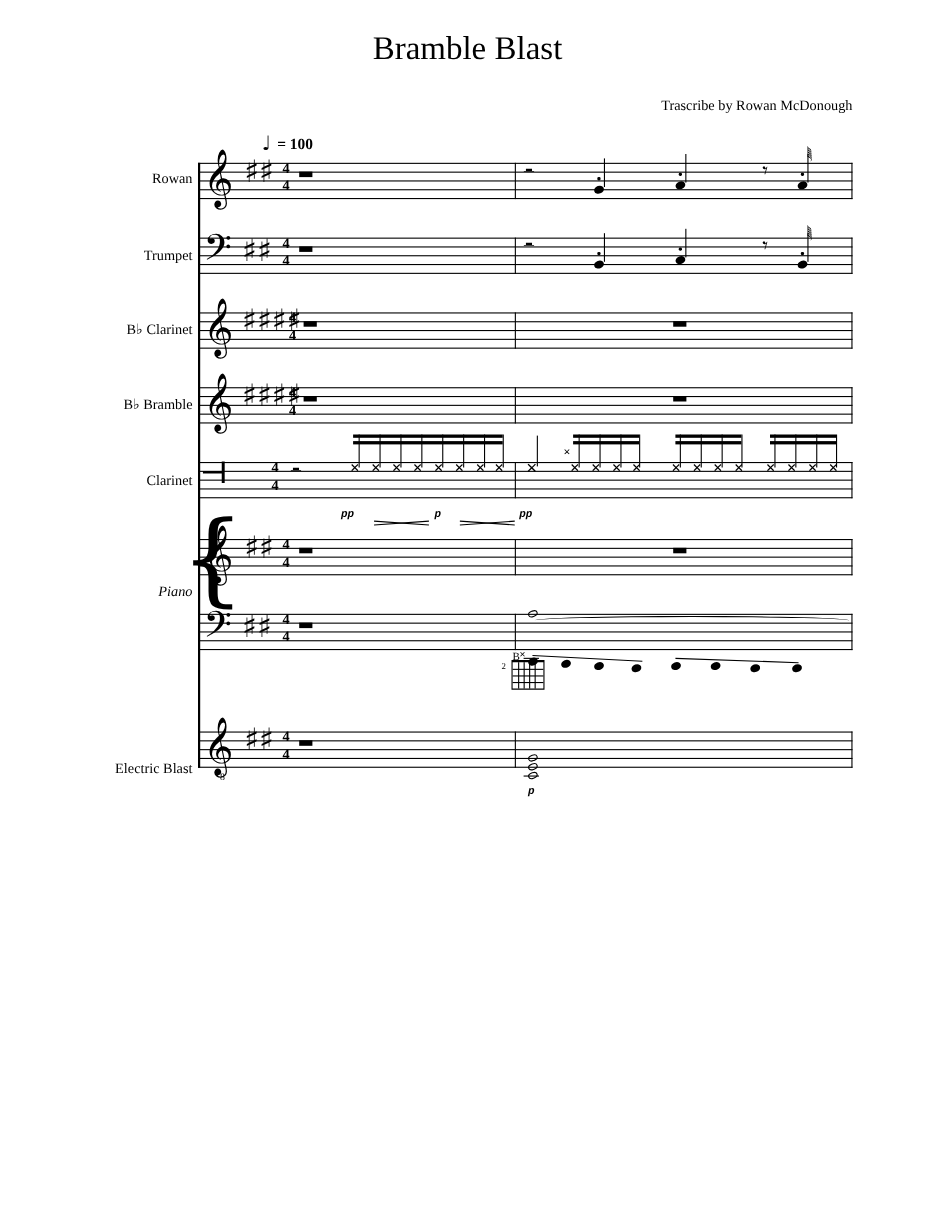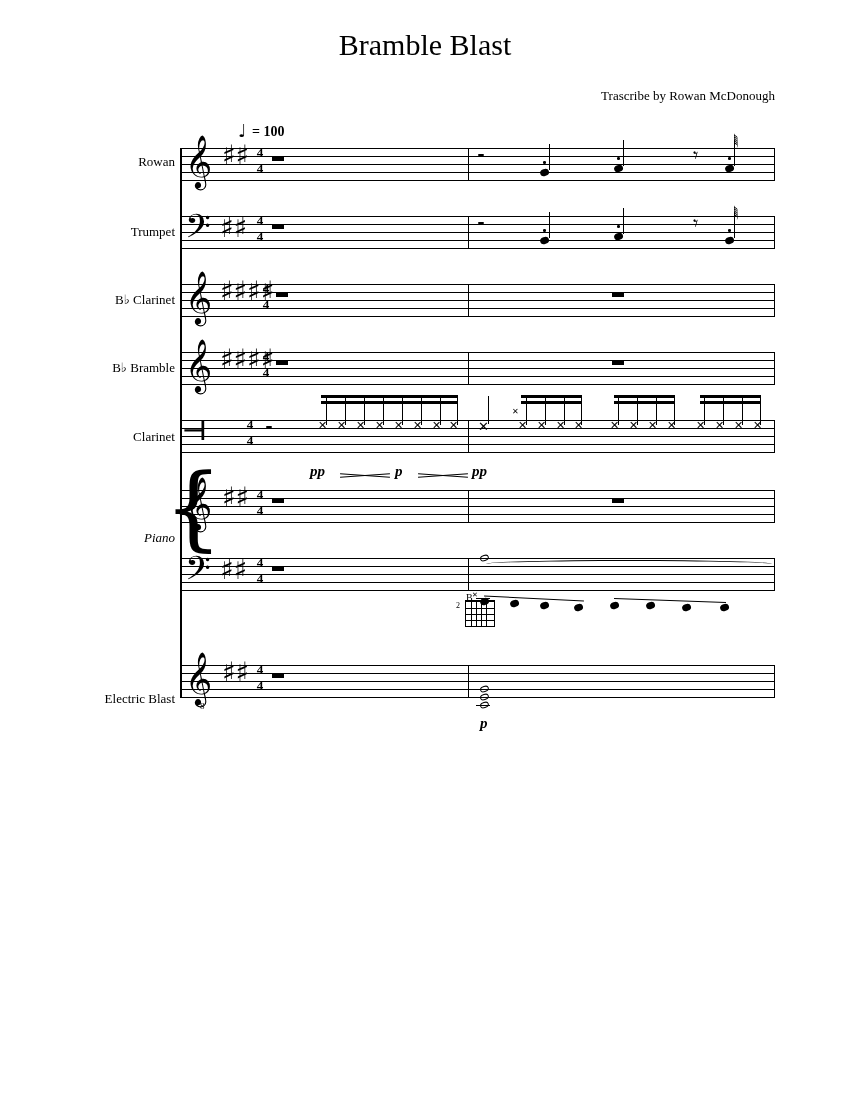--- a/index.html
+++ b/index.html
@@ -56,22 +56,22 @@
   .nh{position:absolute;width:9px;height:6.6px;background:#000;border-radius:50%;
       transform:rotate(-20deg);}
   .nh.open{background:transparent;border:1.6px solid #000;width:9px;height:6.4px;box-sizing:border-box;}
   .stem{position:absolute;width:1.3px;background:#000;}
   .dotart{position:absolute;width:2.6px;height:2.6px;background:#000;border-radius:50%;}
   .beam{position:absolute;height:2.6px;background:#000;}
   .flag{position:absolute;font-size:20px;font-family:"DejaVu Sans", sans-serif;}
   .xnote{position:absolute;font-size:11px;font-family:"DejaVu Sans", sans-serif;}
   .ledger{position:absolute;height:1px;width:14px;background:#000;}
 
-  .dyn{position:absolute;font-family:Liberation Serif, serif;font-style:italic;
-       font-weight:bold;font-size:15px;}
+  .dyn{position:absolute;font-family:Liberation Mono, monospace;font-style:italic;
+       font-weight:bold;font-size:10px;}
   .hair{position:absolute;height:1px;background:#000;}
 
   .tempo-note{position:absolute;font-size:18px;font-family:"DejaVu Sans", sans-serif;}
   .tempo-val{position:absolute;font-size:14px;font-weight:bold;font-family:"Liberation Serif", serif;}
 
   .brace{position:absolute;font-size:92px;font-family:"DejaVu Serif", serif;line-height:1;}
 
   .chordbox{position:absolute;}
   .chordbox .grid{position:relative;width:28px;height:24px;border:1px solid #000;border-top:2.4px solid #000;}
   .chordbox .grid .v{position:absolute;top:0;bottom:0;width:1px;background:#000;}

